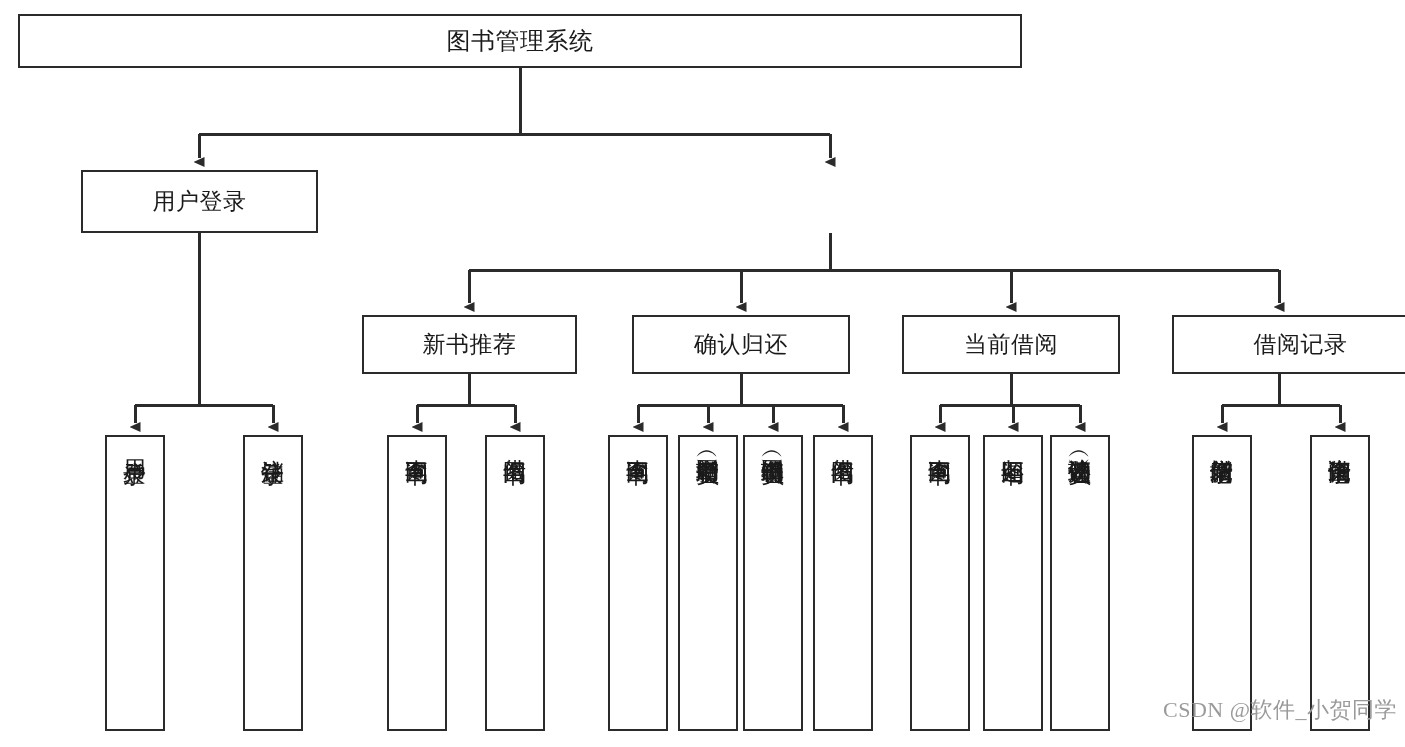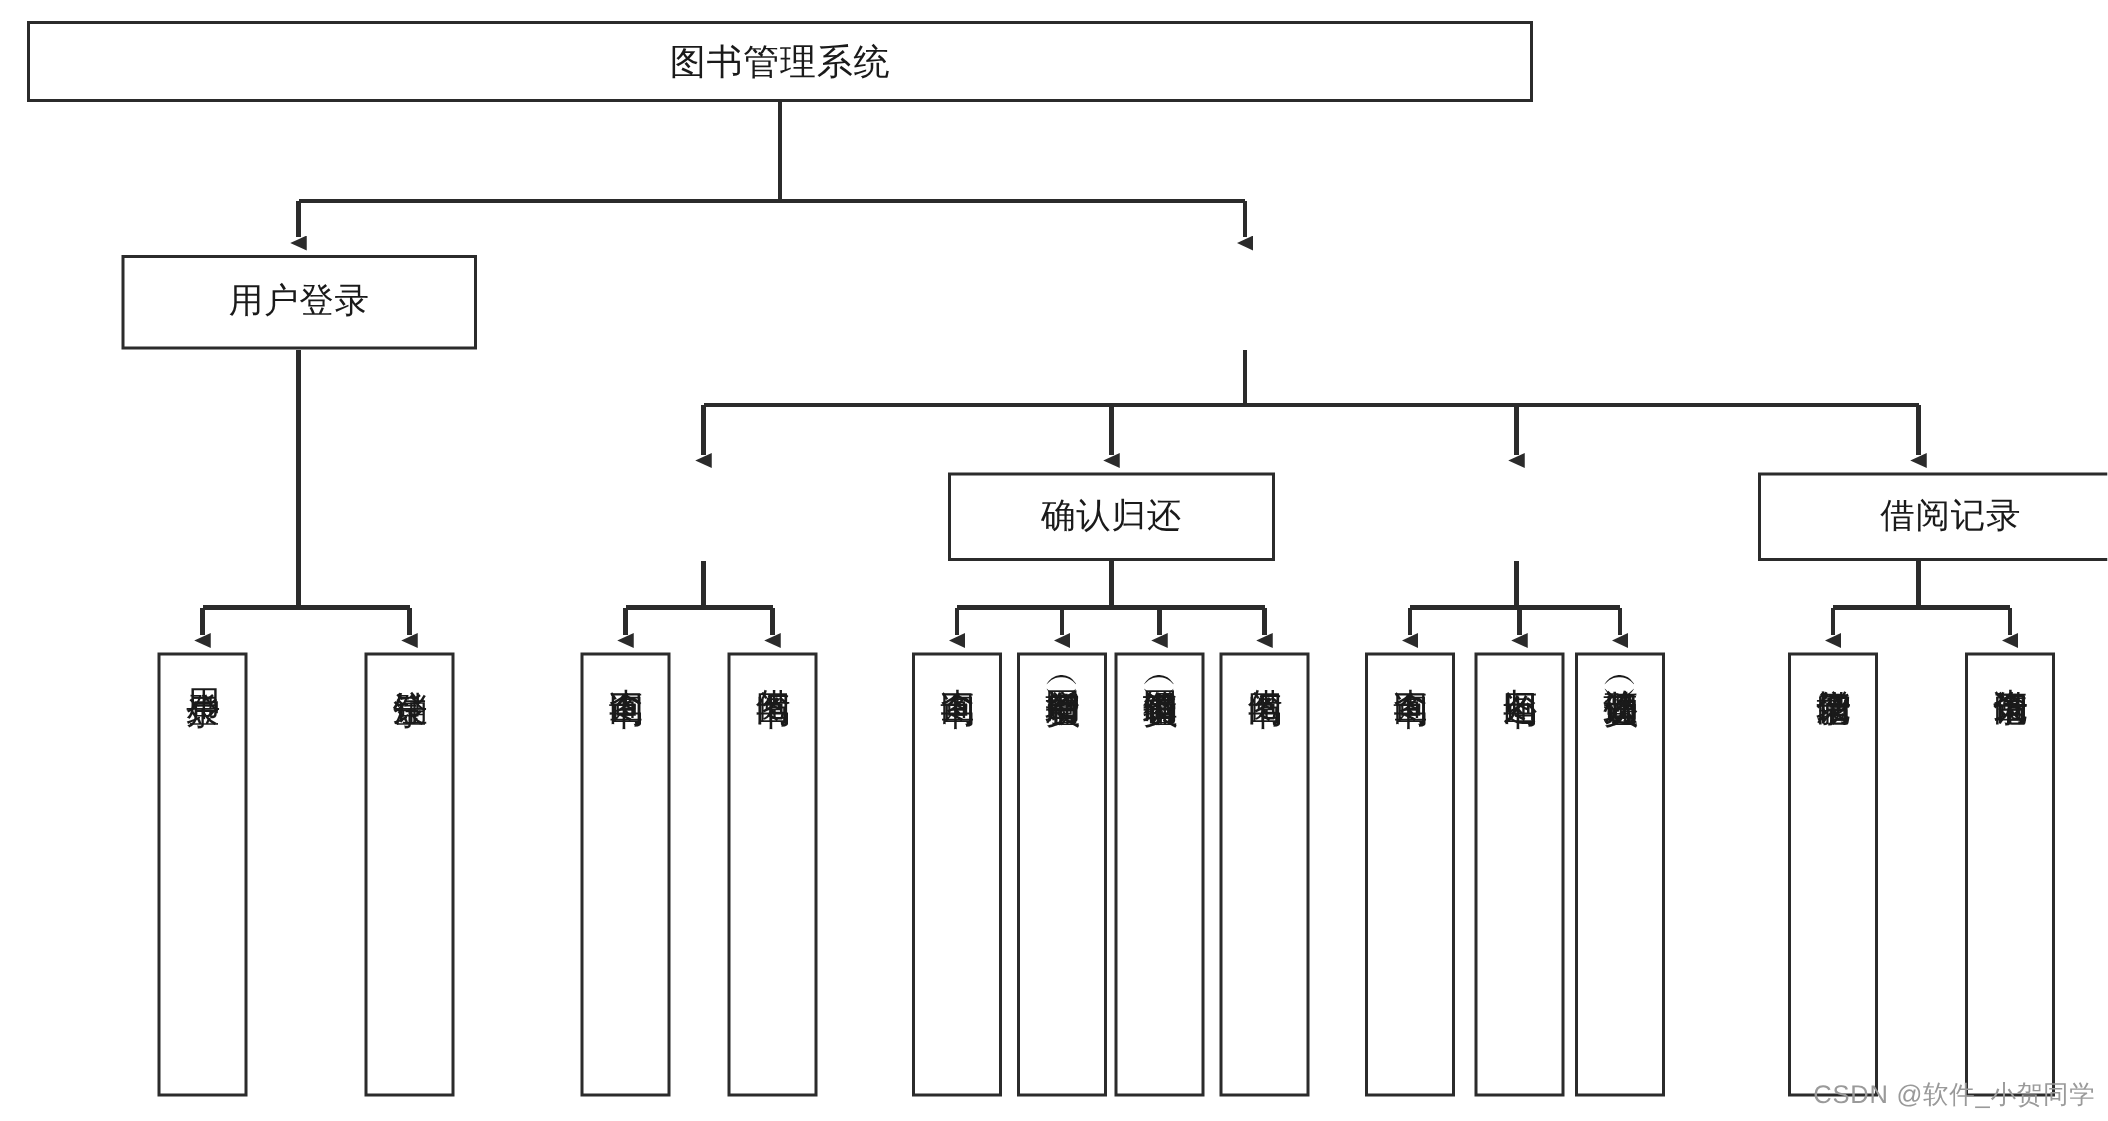--- a/index.html
+++ b/index.html
@@ -63,26 +63,26 @@
     line-height: 1.05;
     letter-spacing: 1.5px;
     white-space: nowrap;
   }
   .node.v.tall .label {
     letter-spacing: 0.5px;
   }
   #watermark {
     position: absolute;
     right: 8px;
-    bottom: 6px;
-    font-size: 17px;
+    bottom: 22px;
+    font-size: 22px;
     color: #9a9a9a;
     white-space: nowrap;
     letter-spacing: 0.5px;
-    font-family: Liberation Sans, sans-serif;
+    font-family: Liberation Serif, serif;
   }
 </style>
 </head>
 <body>
 
 <div id="diagram-root">
 
   <svg id="connector-layer" viewBox="0 0 1405 747" width="1405" height="747" xmlns="http://www.w3.org/2000/svg">
     <defs>
       <marker id="arrow" markerWidth="10" markerHeight="11" refX="1" refY="5.5" orient="auto" markerUnits="userSpaceOnUse">
@@ -135,25 +135,31 @@
 
   <div class="node h root" id="node-root" style="left:18px; top:14px; width:1004px; height:54px;">
     <span class="label">图书管理系统</span>
   </div>
 
   <div class="node h" style="left:81px; top:170px; width:237px; height:63px;">
     <span class="label">用户登录</span>
   </div>
 
 
+  <div class="node h" style="left:362px; top:315px; width:215px; height:59px;">
+    <span class="label">新书推荐</span>
+  </div>
 
   <div class="node h" style="left:632px; top:315px; width:218px; height:59px;">
     <span class="label">确认归还</span>
   </div>
 
+  <div class="node h" style="left:902px; top:315px; width:218px; height:59px;">
+    <span class="label">当前借阅</span>
+  </div>
 
   <div class="node h" style="left:1172px; top:315px; width:257px; height:59px;">
     <span class="label">借阅记录</span>
   </div>
 
   <div class="node v" style="left:105px; top:435px; width:60px; height:296px;">
     <span class="label">用户登录</span>
   </div>
   <div class="node v" style="left:243px; top:435px; width:60px; height:296px;">
     <span class="label">注销登录</span>

